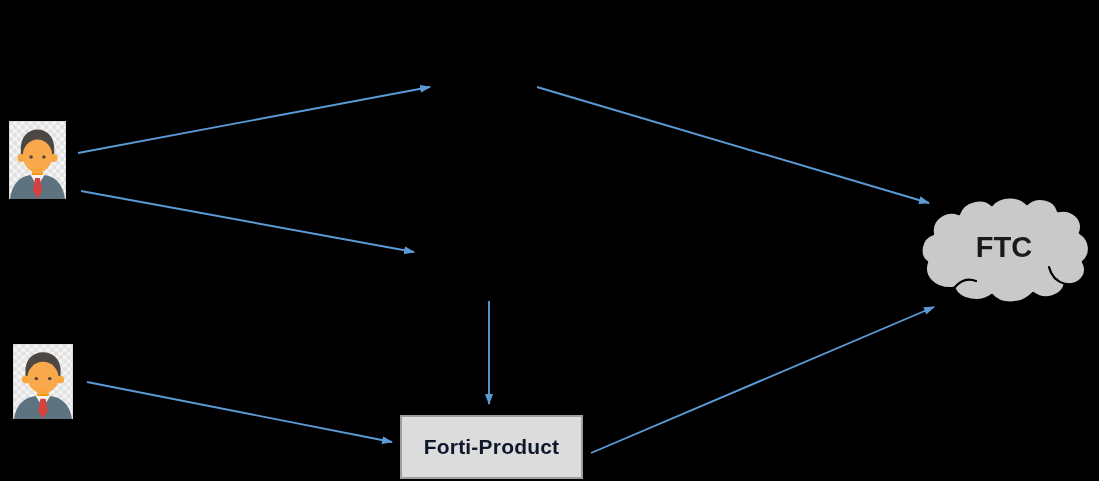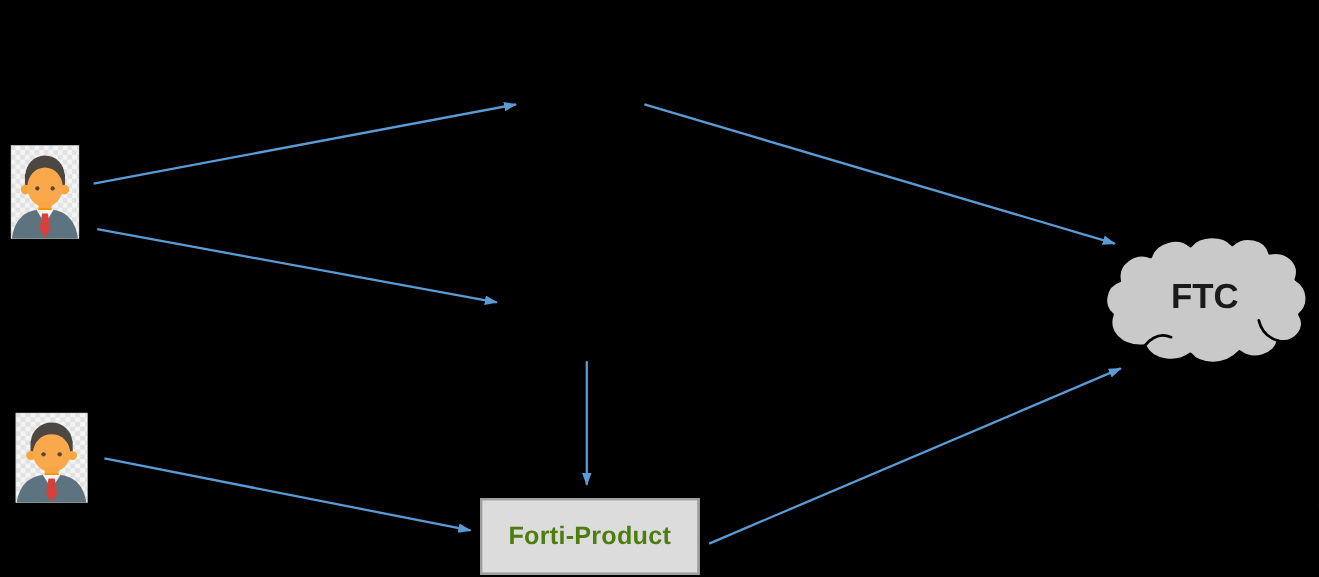--- a/index.html
+++ b/index.html
@@ -11,21 +11,21 @@
     font-family:"Liberation Sans", sans-serif;
   }
   .layer{position:absolute;left:0;top:0;width:1099px;height:481px;}
   .person{position:absolute;}
   .person-top{left:9px;top:121px;width:57px;height:78px;}
   .person-bottom{left:13px;top:344px;width:60px;height:75px;}
   .forti-box{
     position:absolute;left:400px;top:415px;width:183px;height:64px;
     background:#dcdcdc;border:2px solid #9e9e9e;box-sizing:border-box;
     display:flex;align-items:center;justify-content:center;
-    font-weight:bold;font-size:21px;color:#4d7c0f;letter-spacing:.2px;
+    font-weight:bold;font-size:21px;color:#0f172a;letter-spacing:.2px;
   }
   .cloud-wrap{position:absolute;left:916px;top:190px;width:180px;height:126px;}
   .cloud-label{
     font-weight:bold;font-size:29px;fill:#1a1a1a;
     font-family:"Liberation Sans", sans-serif;
   }
 </style>
 </head>
 <body>
 

